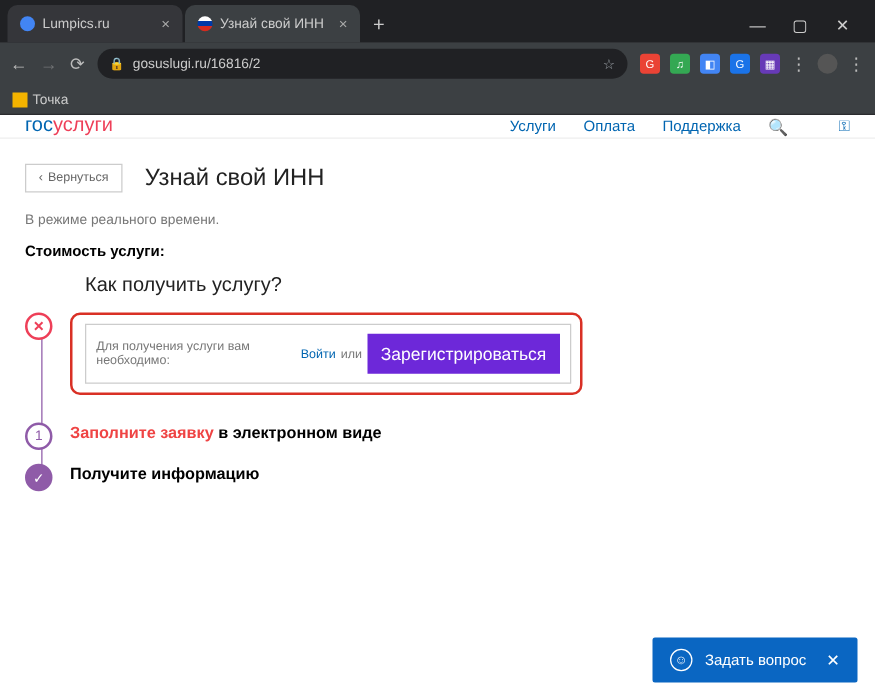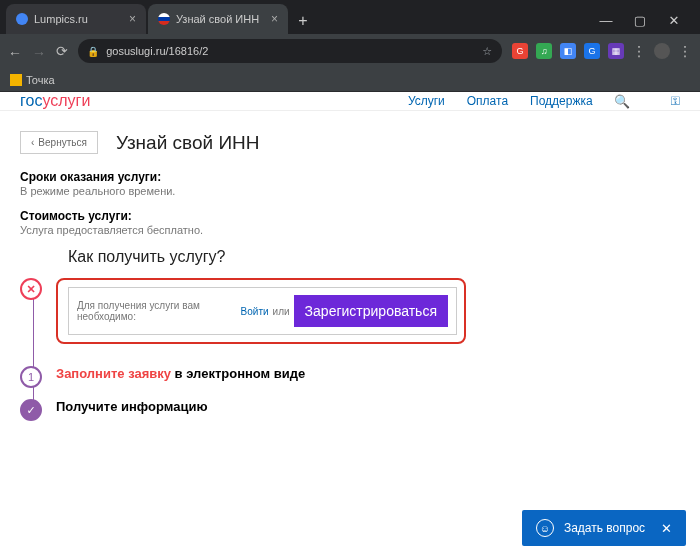--- a/index.html
+++ b/index.html
@@ -130,26 +130,24 @@
     <div class="main">
       <div class="toprow">
         <div class="back">
           <span>‹</span>
           <span>Вернуться</span>
         </div>
         <div class="h1">Узнай свой ИНН</div>
       </div>
 
       <div class="sect">
-        <div class="sect-t">Сроки оказания услуги:</div>
         <div class="sect-v">В режиме реального времени.</div>
       </div>
       <div class="sect">
         <div class="sect-t">Стоимость услуги:</div>
-        <div class="sect-v">Услуга предоставляется бесплатно.</div>
       </div>
 
       <div class="steps">
         <div class="vline"></div>
         <div class="h2">Как получить услугу?</div>
 
         <div class="step">
           <div class="bullet x">✕</div>
           <div class="authbox">
             <div class="authbox-inner">

